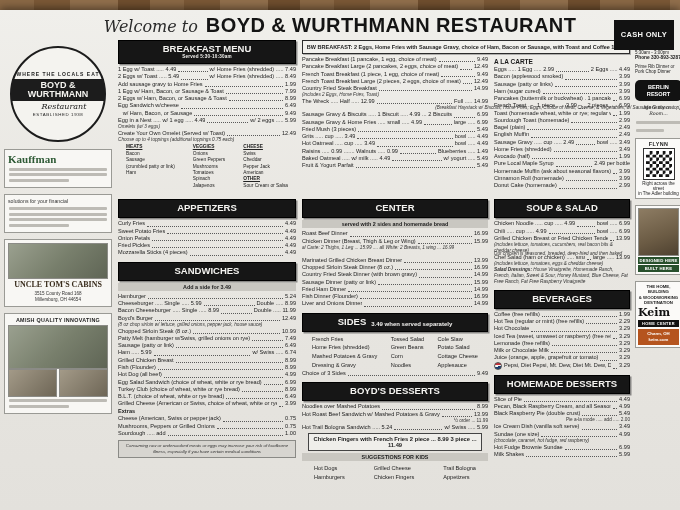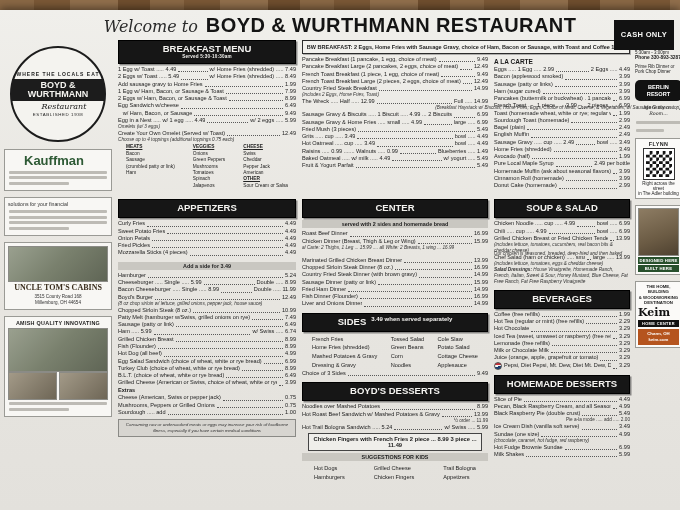--- a/index.html
+++ b/index.html
@@ -25,21 +25,21 @@
   .band1{display:flex;gap:6px;}
   .colA{width:178px;flex:none;}
   .band1r{flex:1;min-width:0;}
   .b1cols{display:flex;gap:6px;margin-top:2px;}
   .colB{width:186px;flex:none;}
   .colC{flex:1;min-width:0;}
   .band2{display:flex;gap:6px;margin-top:5px;}
   .sec{margin-bottom:5px;}
   .hbar{background:#161616;color:#f4f3f0;text-align:center;font-weight:bold;font-size:9.5px;padding:2px 0 4px;border:1px solid #000;box-shadow:1.5px 1.5px 0 rgba(60,60,60,.55);margin-bottom:2px;}
   .hbar .hsub{display:block;font-size:4.6px;font-weight:bold;letter-spacing:.2px;}
-  .hbar-flex{display:flex;align-items:flex-start;justify-content:center;gap:5px;}
+  .hbar-flex{display:flex;align-items:flex-end;justify-content:center;gap:5px;}
   .hbar-flex .hsub2{font-size:6px;font-weight:bold;}
   .smallhead{font-size:6.5px;font-weight:bold;color:#1a1a1a;margin:2px 0 1px;}
   .gsub{background:#c9c7c1;color:#1d1d1d;text-align:center;font-size:5.4px;font-weight:bold;padding:1px 0;margin:1px 0 2px;}
   .mrow{display:flex;align-items:flex-end;font-size:5.6px;color:#222;line-height:1.3;}
   .ml{white-space:nowrap;overflow:hidden;flex-shrink:1;min-width:0;}
   .dots{flex:1;border-bottom:1px dotted #5a5a5a;margin:0 2px 1px;min-width:4px;}
   .mr{white-space:nowrap;}
   .note{font-size:4.7px;font-style:italic;color:#333;line-height:1.25;}
   .note.center{text-align:center;}
   .note.right{text-align:right;font-style:normal;}
@@ -55,21 +55,21 @@
   .cf-box{border:1px solid #444;background:#efeeea;margin:2px 6px;padding:2px 3px;font-size:5.8px;font-weight:bold;text-align:center;color:#222;}
   .disc{background:#d7d5d0;border:1px solid #8a8a86;font-size:4.4px;font-style:italic;text-align:center;color:#333;padding:2px 3px;margin-top:3px;line-height:1.3;}
   .bw-banner{border:1px solid #2b2b2b;background:#f2f1ed;font-size:5.5px;font-weight:bold;color:#1c1c1c;text-align:center;padding:3px 2px;box-shadow:1px 1px 0 rgba(80,80,80,.4);}
   
   .logo-circle{width:92px;height:92px;border-radius:50%;border:2.5px solid #1c1c1c;background:#f4f3ef;margin:6px auto 4px;display:flex;flex-direction:column;align-items:center;justify-content:center;text-align:center;box-shadow:0 0 0 1px #f4f3ef inset;}
   .logo-arc{font-size:5px;font-weight:bold;letter-spacing:1px;color:#1c1c1c;}
   .logo-name{font-size:9px;font-weight:bold;color:#111;line-height:1.05;margin-top:2px;background:#1c1c1c;color:#f4f3ef;padding:2px 4px;}
   .logo-script{font-family:"DejaVu Serif",serif;font-style:italic;font-size:8px;color:#1c1c1c;margin-top:1px;padding-left:12px;}
   .logo-est{font-size:4.4px;letter-spacing:.6px;color:#1c1c1c;margin-top:1px;}
   .ad{background:#f8f7f4;border:1px solid #9a9a95;margin:3px 1px;padding:3px;}
-  .ad .brand{font-size:13px;font-weight:bold;color:#2e5a35;font-family:Liberation Sans, sans-serif;margin-left:16px;}
+  .ad .brand{font-size:11px;font-weight:bold;color:#2e5a35;font-family:Liberation Serif, serif;}
   .ph{height:3px;background:#bdbbb5;margin:2.5px 1px;border-radius:1px;}
   .ph.short{width:60%;}
   .photo{height:34px;background:linear-gradient(135deg,#9aa08f 0%,#79806d 50%,#5f6555 100%);border:1px solid #8b8b86;}
   .photo.tall{height:42px;}
   .adtext{font-size:5.2px;color:#333;line-height:1.3;}
   .cabins-name{font-size:8px;font-weight:bold;color:#3a2d1d;text-align:center;line-height:1.1;margin:2px 0 1px;font-family:"Liberation Serif",serif;}
   .cabins-addr{font-size:4.6px;color:#333;text-align:center;line-height:1.3;}
   .quality-head{font-size:5.4px;font-weight:bold;color:#1d1d1d;text-align:center;letter-spacing:.3px;margin-bottom:2px;}
   .minis{display:flex;gap:2px;}
   .mini{flex:1;height:26px;background:linear-gradient(135deg,#a39a88,#6e6656);border:1px solid #8b8b86;}
@@ -424,20 +424,21 @@
                   <span class="mr">4.49</span>
                 </div>
                 <div class="mrow">
                   <span class="ml">Mozzarella Sticks (4 pieces)</span>
                   <span class="dots"></span>
                   <span class="mr">4.49</span>
                 </div>
               </div>
           </div>
           <div class="sec">
+            <div class="hbar">SANDWICHES</div>
             <div class="gsub">Add a side for 3.49</div>
             <div>
                 <div class="mrow">
                   <span class="ml">Hamburger</span>
                   <span class="dots"></span>
                   <span class="mr">5.24</span>
                 </div>
                 <div class="mrow">
                   <span class="ml">Cheeseburger ..... Single ..... 5.99</span>
                   <span class="dots"></span>

